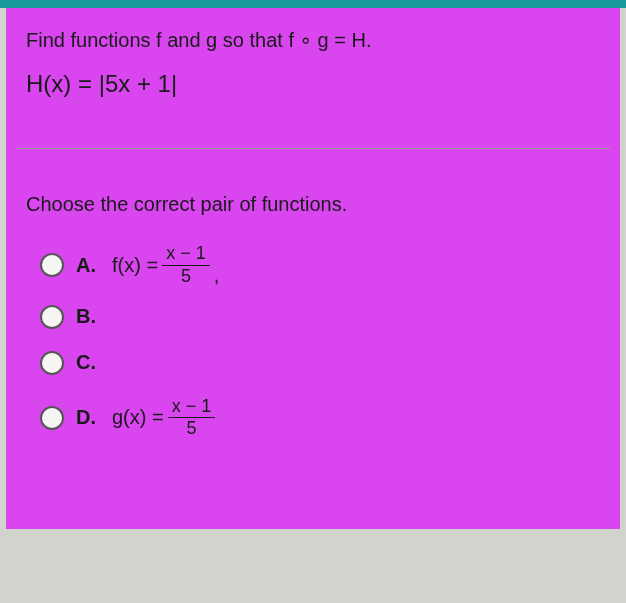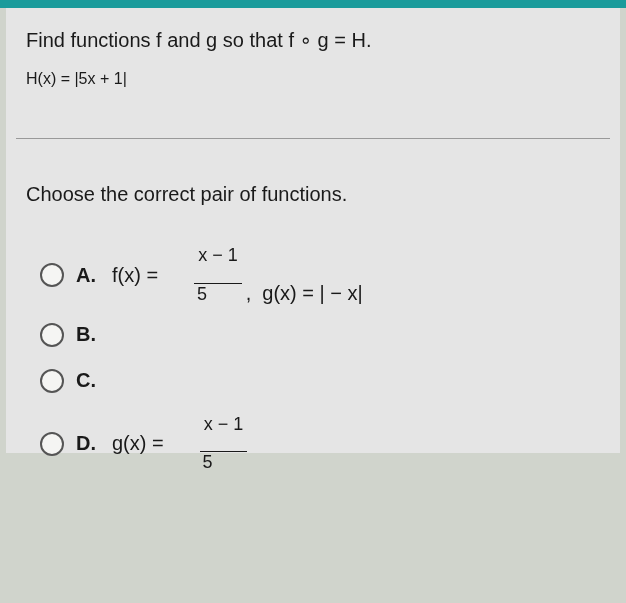--- a/index.html
+++ b/index.html
@@ -9,46 +9,46 @@
       background: #d0d4cc;
       width: 626px;
       height: 603px;
       overflow: hidden;
     }
     .top-bar {
       height: 8px;
       background: #1a9b9b;
     }
     .container {
-      background: #e5e5e5;
+      background: #d946ef;
       margin: 0 6px 6px 6px;
       padding: 18px 20px 20px 20px;
       box-sizing: border-box;
-      height: 445px;
+      height: 521px;
     }
     .question-text {
       font-size: 20px;
       color: #1a1a1a;
       margin-bottom: 16px;
       line-height: 1.4;
     }
     .equation {
-      font-size: 16px;
+      font-size: 24px;
       color: #1a1a1a;
       margin-bottom: 50px;
     }
     .divider {
       border: none;
       border-top: 1px solid #999;
       margin: 0 -10px 44px -10px;
     }
     .instruction {
       font-size: 20px;
       color: #1a1a1a;
-      margin-bottom: 40px;
+      margin-bottom: 28px;
     }
     .options {
       padding-left: 14px;
     }
     .option {
       display: flex;
       align-items: center;
       margin-bottom: 22px;
       font-size: 20px;
       color: #1a1a1a;
@@ -78,22 +78,21 @@
       display: inline-flex;
       flex-direction: column;
       align-items: center;
       vertical-align: middle;
       margin: 0 4px;
       font-size: 18px;
       line-height: 1.1;
     }
     .frac .num {
       border-bottom: 1.5px solid #1a1a1a;
-      padding: 0 4px 17px 4px;
-      margin-left: 32px;
+      padding: 0 4px 1px 4px;
     }
     .frac .den {
       padding-top: 1px;
     }
     .eq-part {
       display: inline-flex;
       align-items: center;
     }
   </style>
 </head>
@@ -117,21 +116,20 @@
       <span class="option-label">A.</span>
       <span class="option-content">
         <span class="eq-part">
           <span>f(x) = </span>
           <span class="frac">
             <span class="num">x − 1</span>
             <span class="den">5</span>
           </span>
         </span>
         <span style="white-space:pre;">,  </span>
-        <span>g(x) = | − x|</span>
       </span>
     </div>
 
     <div class="option">
       <div class="radio"></div>
       <span class="option-label">B.</span>
     </div>
 
     <div class="option">
       <div class="radio"></div>

